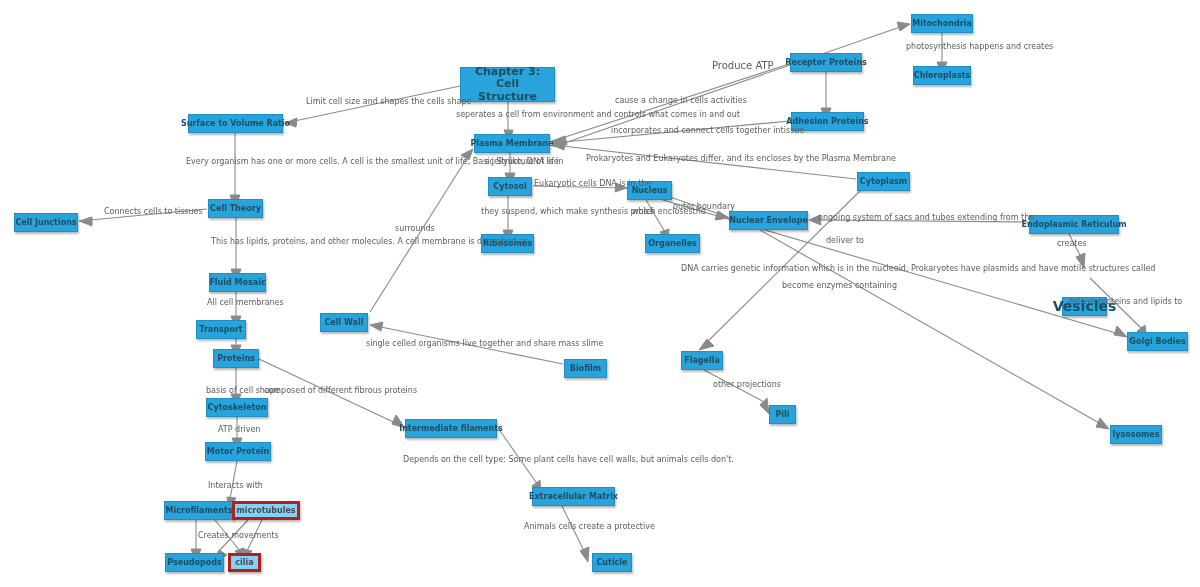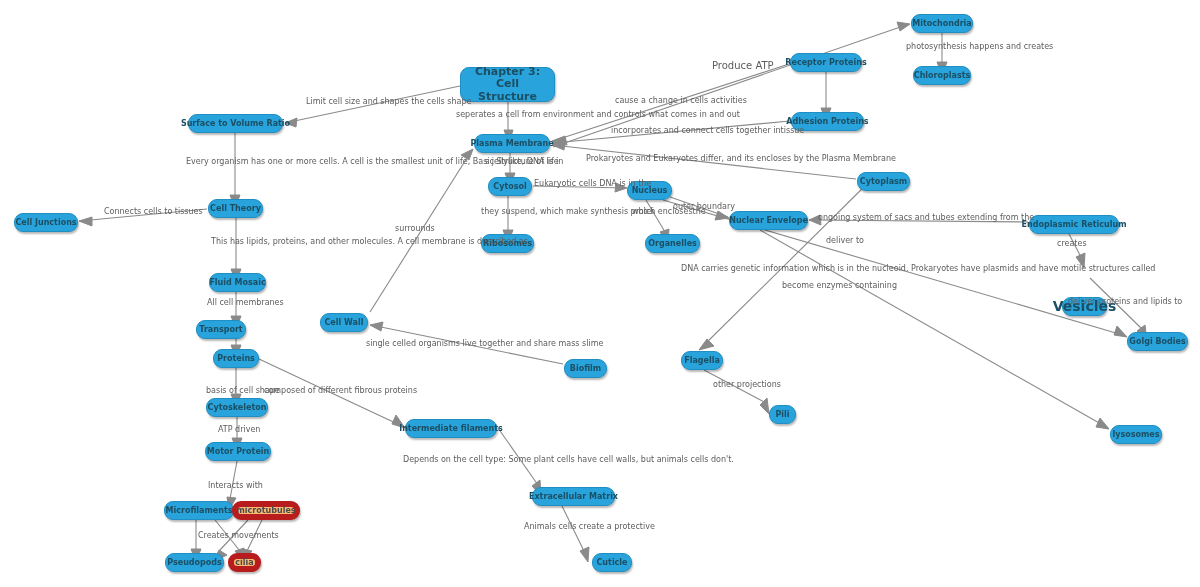--- a/index.html
+++ b/index.html
@@ -25,39 +25,39 @@
     pointer-events: none;
   }
   .edge-line {
     stroke: #8a8a8a;
     stroke-width: 1.1;
     fill: none;
   }
   .node {
     position: absolute;
     box-sizing: border-box;
-    border-radius: 9px;
+    border-radius: 0;
     display: flex;
     align-items: center;
     justify-content: center;
     text-align: center;
     font-weight: bold;
     line-height: 1.15;
     padding: 0 6px;
     box-shadow: 1px 2px 2px rgba(0,0,0,0.28);
     white-space: nowrap;
   }
   .node.blue {
     background: #29a3dc;
     border: 1px solid #1f8ec2;
     color: #1b4f63;
   }
   .node.gray {
-    background: #fdba74;
-    border: 6px solid #b91c1c;
+    background: #7dd3fc;
+    border: 3px solid #b91c1c;
     color: #4a4a4a;
     text-align: right;
   }
   .node.wrap {
     white-space: normal;
   }
   .edge-label {
     position: absolute;
     color: #5c5c5c;
     font-weight: normal;

